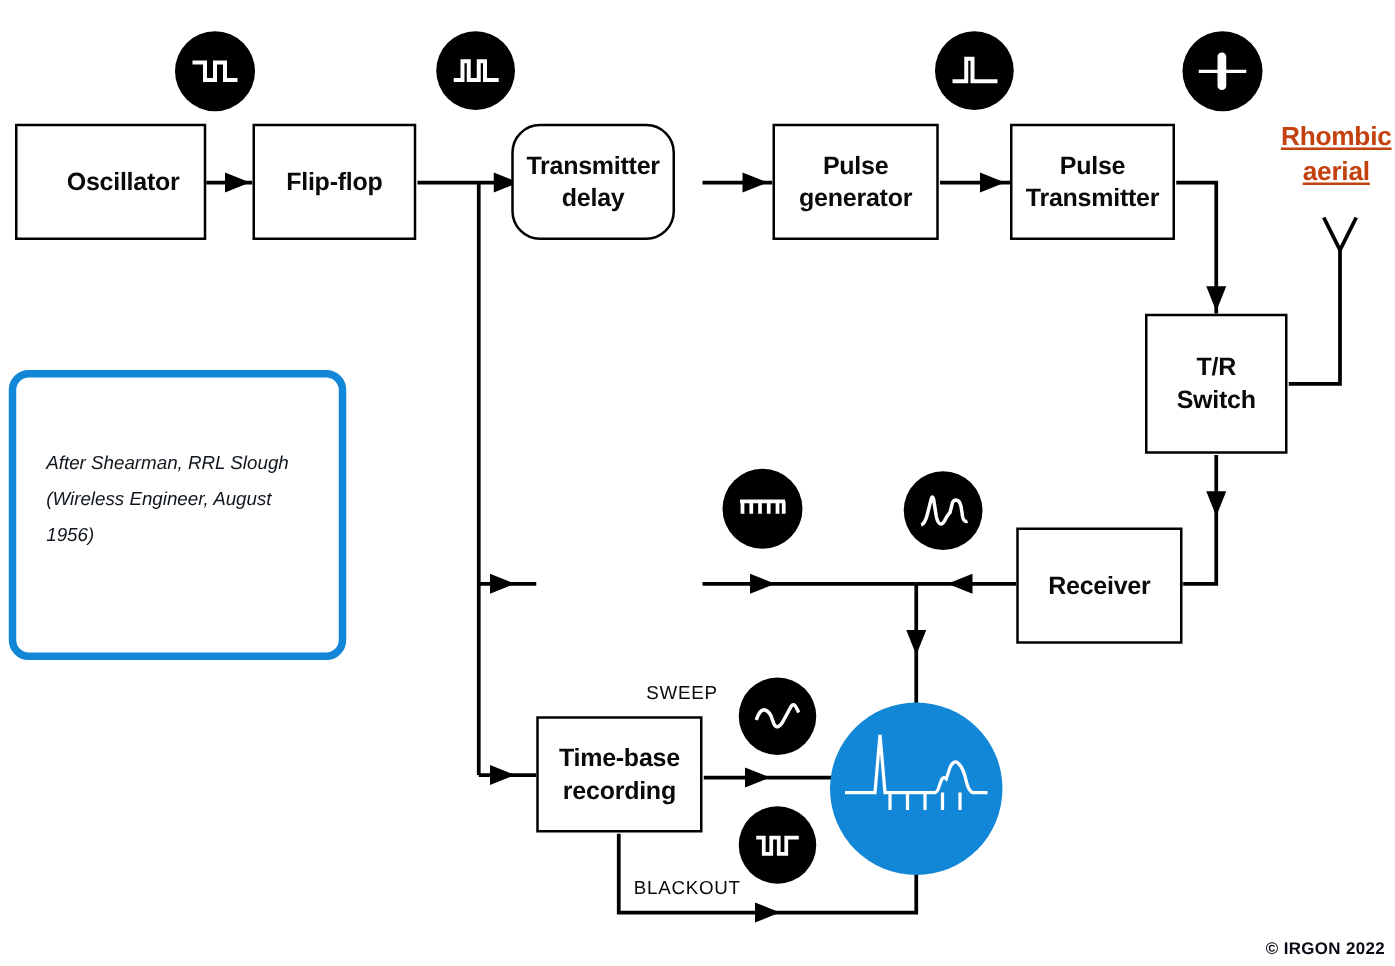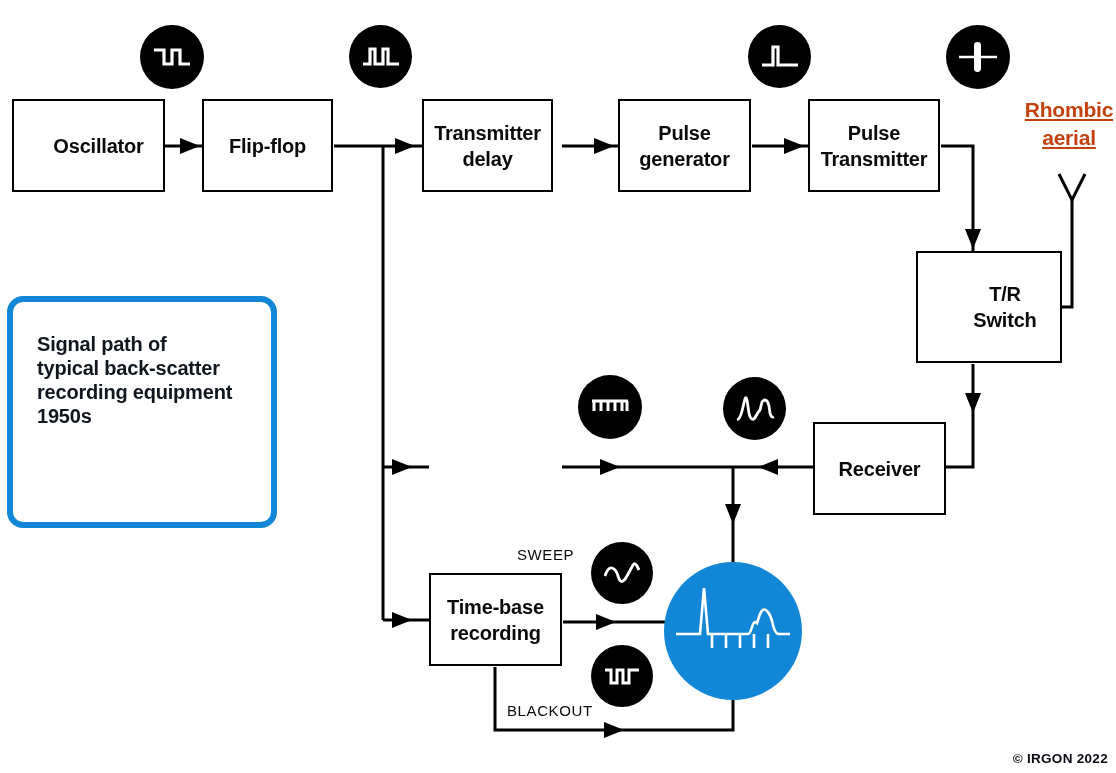--- a/index.html
+++ b/index.html
@@ -84,30 +84,30 @@
       <polygon points="624,730 604,722 604,738"></polygon>
     </g>
   </svg>
 
   <div class="box" style="left:12px;top:99px;width:129px;height:89px;padding-left:20px;">
     <span>Oscillator</span>
   </div>
   <div class="box" style="left:202px;top:99px;width:127px;height:89px;">
     <span>Flip-flop</span>
   </div>
-  <div class="box" style="left:422px;top:99px;width:127px;height:89px;">
+  <div class="box" style="left:409px;top:99px;width:127px;height:89px;border-radius:23px;">
     <span style="width:120px">Transmitter delay</span>
   </div>
   <div class="box" style="left:618px;top:99px;width:129px;height:89px;">
     <span style="width:110px">Pulse generator</span>
   </div>
   <div class="box" style="left:808px;top:99px;width:128px;height:89px;">
     <span style="width:120px">Pulse Transmitter</span>
   </div>
-  <div class="box" style="left:916px;top:251px;width:110px;height:108px;padding-left:32px;">
+  <div class="box" style="left:916px;top:251px;width:110px;height:108px;">
     <span style="width:70px">T/R Switch</span>
   </div>
   <div class="box" style="left:813px;top:422px;width:129px;height:89px;">
     <span>Receiver</span>
   </div>
   <div class="box" style="left:429px;top:573px;width:129px;height:89px;">
     <span style="width:110px">Time-base recording</span>
   </div>
 
   <div class="badge" style="left:140px;top:25px;width:64px;height:64px;">
@@ -163,25 +163,23 @@
       <path d="M12 72 H36 L40 26 L44 72 H84 Q86 72 88 65 Q90 58 93 61 L96 52 Q99 45 103 49 Q107 53 109 63 Q111 71 114 72 H126"></path>
       <line x1="48" y1="72" x2="48" y2="86"></line>
       <line x1="62" y1="72" x2="62" y2="86"></line>
       <line x1="76" y1="72" x2="76" y2="86"></line>
       <line x1="90" y1="72" x2="90" y2="86"></line>
       <line x1="104" y1="72" x2="104" y2="86"></line>
     </svg>
   </div>
 
   <div class="callout">
-    <div class="title">
-      <span>Signal path of</span>
-      <span>typical back-scatter</span>
-      <span>recording equipment</span>
-      <span>1950s</span>
+    <div class="credits">
+      <span>After Shearman, RRL Slough</span>
+      <span>(Wireless Engineer, August 1956)</span>
     </div>
   </div>
 
   <div class="label-aerial" style="left:1021px;top:96px;">Rhombic aerial</div>
   <div class="label-small" style="left:517px;top:546px;">SWEEP</div>
   <div class="label-small" style="left:507px;top:702px;">BLACKOUT</div>
   <div class="copyright">© IRGON 2022</div>
 
 </div>
 

